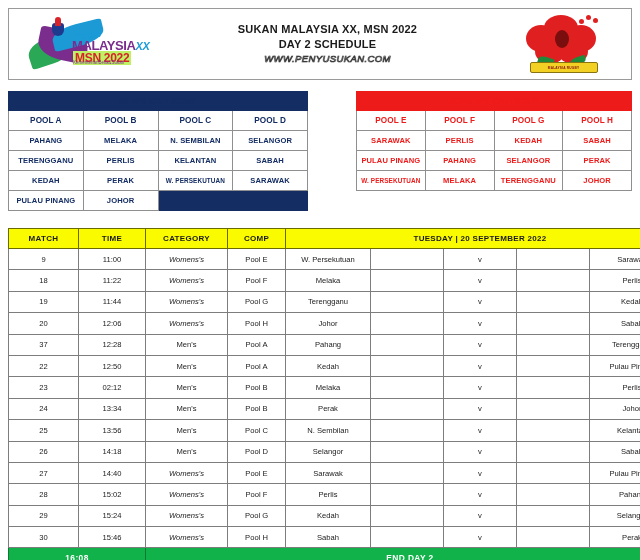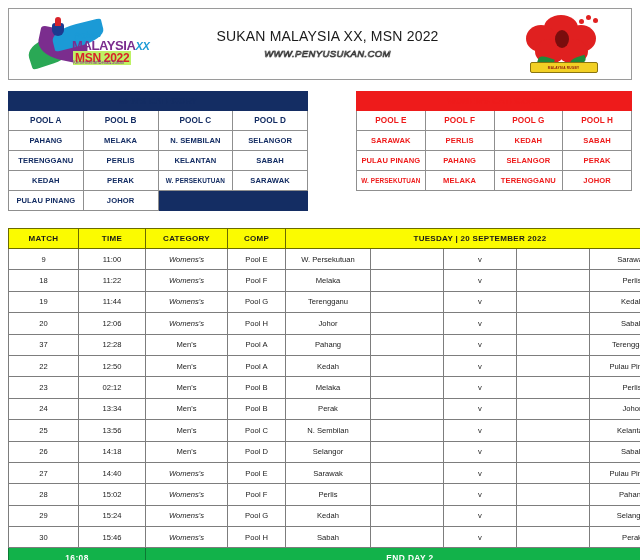--- a/index.html
+++ b/index.html
@@ -15,21 +15,21 @@
   .banner {
     position: absolute; left: 8px; top: 8px;
     width: 624px; height: 72px;
     border: 1px solid #9a9a9a;
     background: #fff;
     display: flex; align-items: center;
   }
   .banner-left { width: 150px; height: 100%; display: flex; align-items: center; justify-content: center; }
   .banner-mid { flex: 1; text-align: center; line-height: 1.35; }
   .banner-right { width: 135px; height: 100%; display: flex; align-items: center; justify-content: center; }
-  .banner-line { font-size: 14px; font-weight: normal; color: #1a1a1a; letter-spacing: .2px; }
+  .banner-line { font-size: 11px; font-weight: bold; color: #1a1a1a; letter-spacing: .2px; }
   .banner-url {
     font-size: 9.5px; font-weight: normal; font-style: italic;
     color: #ffffff; letter-spacing: .4px; margin-top: 2px;
     -webkit-text-stroke: .7px #3a3a3a;
     text-shadow: 0 0 1px #555;
   }
 
   
   .logo-sm { position: relative; width: 120px; height: 56px; }
   .logo-sm .swoosh-g { position: absolute; left: 4px; top: 22px; width: 44px; height: 26px;
@@ -119,20 +119,21 @@
         </div>
         <div class="wm1">Sukan</div>
         <div class="wm2"><span>MALAYSIA</span><i>XX</i></div>
         <div class="wm3">MSN 2022</div>
         <div class="wm4">KementerianBelia&amp;Sukan</div>
       </div>
     </div>
 
     <div class="banner-mid">
       <div class="banner-line">SUKAN MALAYSIA XX, MSN 2022</div>
+      <div class="banner-line">DAY 2 SCHEDULE</div>
       <div class="banner-url">WWW.PENYUSUKAN.COM</div>
     </div>
 
     <div class="banner-right">
       <div class="logo-hib">
         <div class="petal p1"></div>
         <div class="petal p2"></div>
         <div class="petal p3"></div>
         <div class="petal p4"></div>
         <div class="petal p5"></div>

